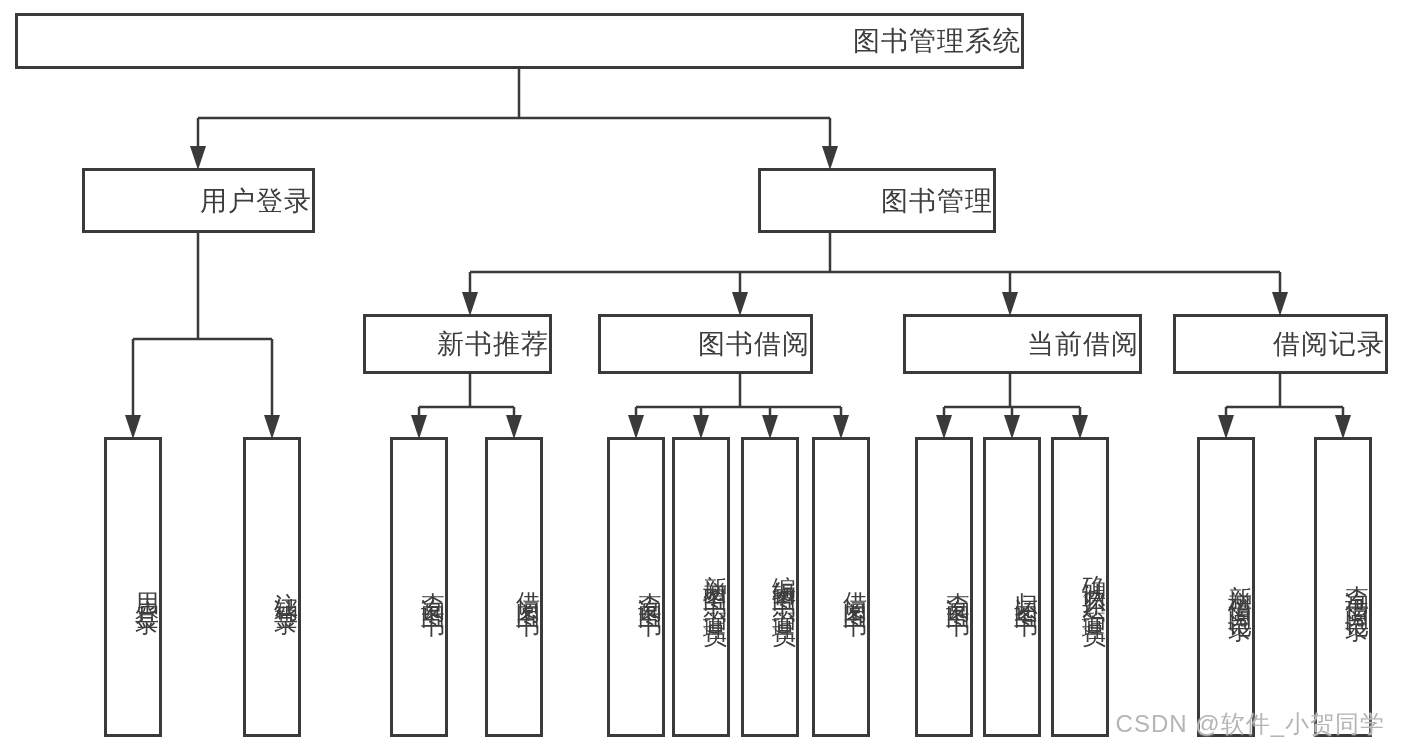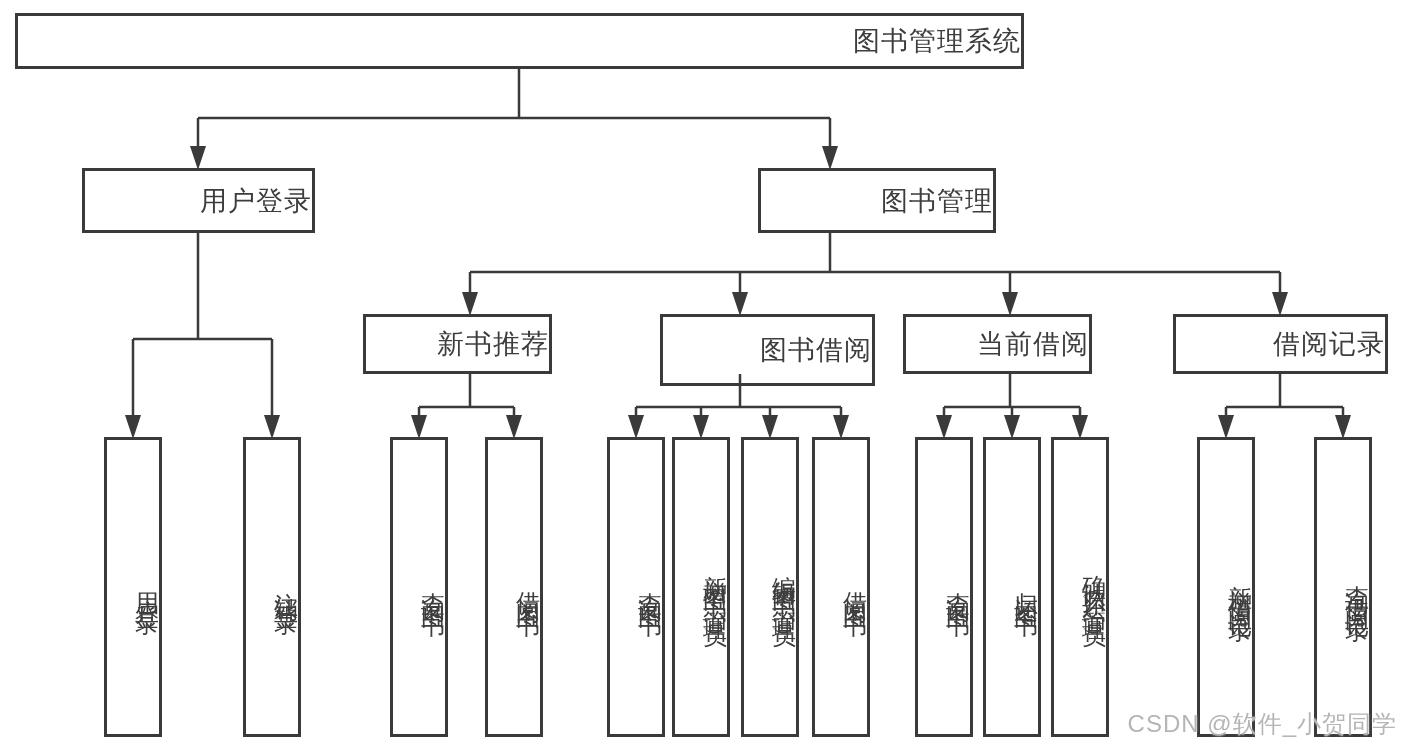--- a/index.html
+++ b/index.html
@@ -4,21 +4,21 @@
 <style>
   html,body{margin:0;padding:0;background:#ffffff;}
   .stage{position:relative;width:1405px;height:747px;background:#ffffff;overflow:hidden;
          font-family:"Liberation Sans",sans-serif;}
   .box{position:absolute;background:#ffffff;border:3px solid #3a3a3a;box-sizing:border-box;
        display:flex;align-items:center;justify-content:flex-end;color:#3d3d3d;z-index:1;}
   .h{font-size:27px;letter-spacing:1px;}
   .v{font-size:24px;}
   .v span{writing-mode:vertical-rl;text-orientation:mixed;letter-spacing:7px;line-height:1;}
   svg.connectors{position:absolute;left:0;top:0;z-index:2;pointer-events:none;}
-  .watermark{position:absolute;right:8px;top:708px;font-size:24px;color:#b5b5b5;z-index:3;
+  .watermark{position:absolute;right:20px;top:708px;font-size:24px;color:#b5b5b5;z-index:3;
              letter-spacing:1px;text-shadow:0 0 2px #ffffff;white-space:nowrap;}
 </style>
 </head>
 <body>
 
 <div class="stage">
 
   <svg class="connectors" width="1405" height="747" viewBox="0 0 1405 747">
     <path d="M519,69 V118 M198,118 H830
              M198,233 V339 M133,339 H272
@@ -76,24 +76,24 @@
   <div class="box h" style="left:82px;top:168px;width:233px;height:65px;">
     <span>用户登录</span>
   </div>
   <div class="box h" style="left:711px;top:168px;width:238px;height:65px;margin-left:47px;">
     <span>图书管理</span>
   </div>
 
   <div class="box h" style="left:363px;top:314px;width:189px;height:60px;">
     <span>新书推荐</span>
   </div>
-  <div class="box h" style="left:660px;top:314px;width:215px;height:72px;">
+  <div class="box h" style="left:598px;top:314px;width:215px;height:60px;">
     <span>图书借阅</span>
   </div>
-  <div class="box h" style="left:903px;top:314px;width:189px;height:60px;">
+  <div class="box h" style="left:903px;top:314px;width:239px;height:60px;">
     <span>当前借阅</span>
   </div>
   <div class="box h" style="left:1173px;top:314px;width:215px;height:60px;">
     <span>借阅记录</span>
   </div>
 
   <div class="box v" style="left:104px;top:437px;width:58px;height:300px;">
     <span>用户登录</span>
   </div>
   <div class="box v" style="left:243px;top:437px;width:58px;height:300px;">

